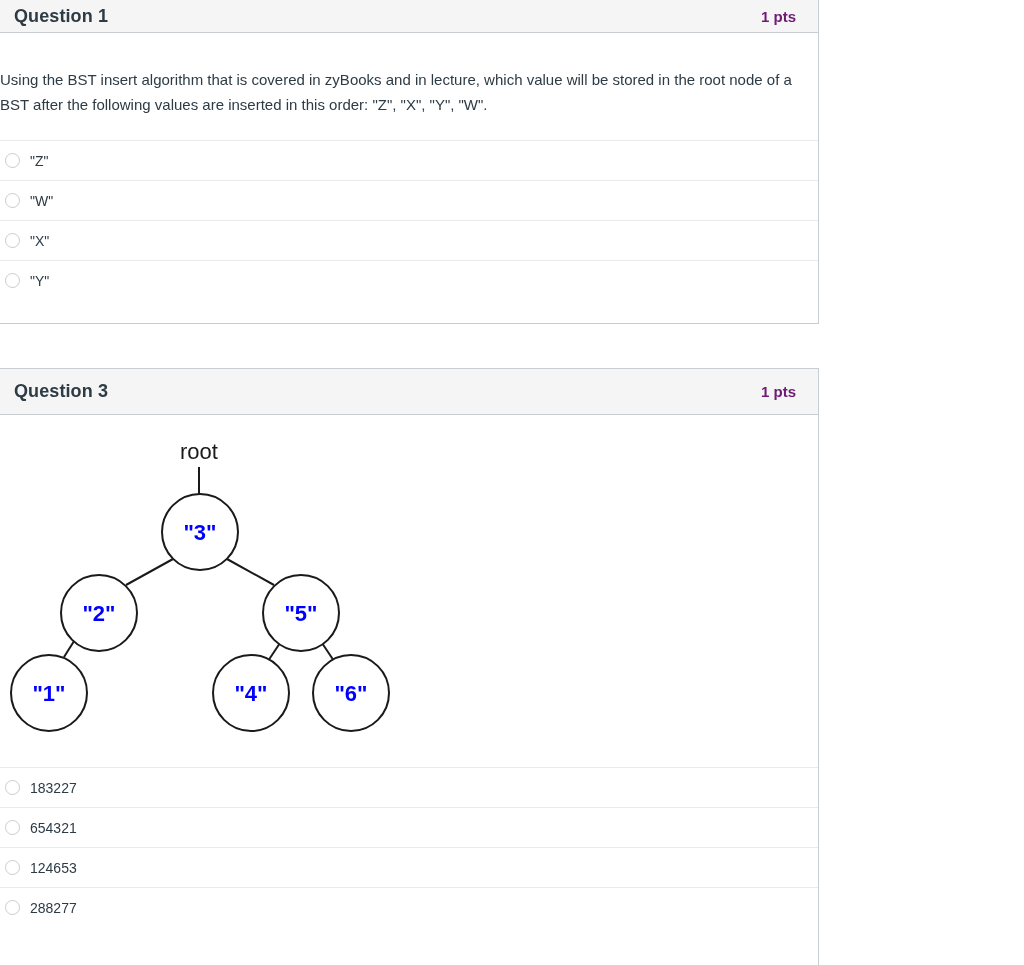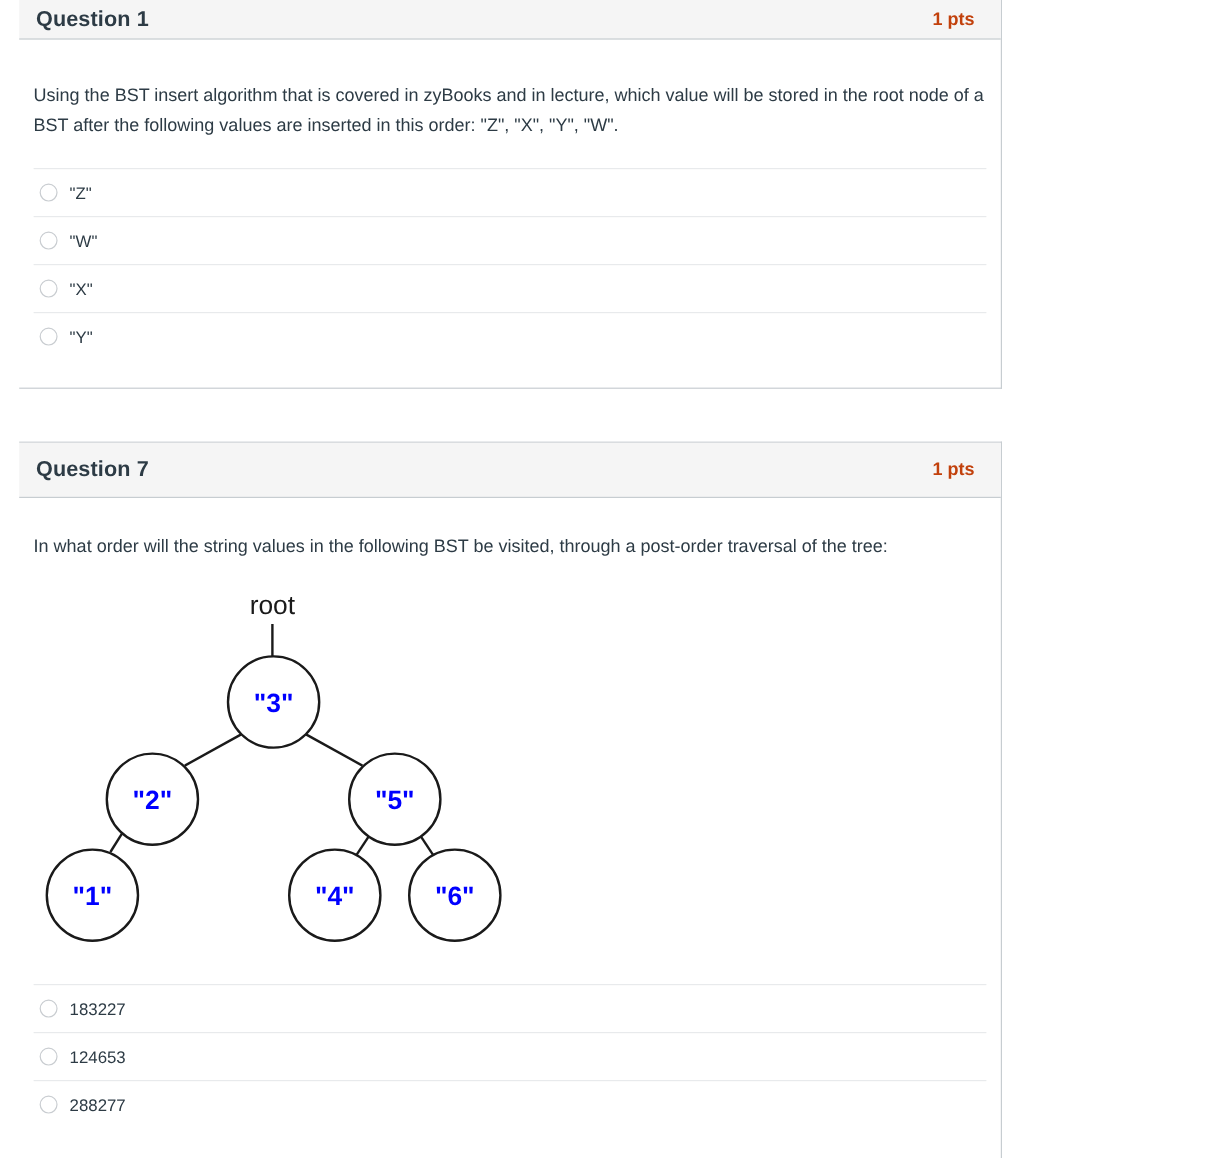--- a/index.html
+++ b/index.html
@@ -15,21 +15,21 @@
     overflow: hidden;
   }
   .page {
     position: relative;
     width: 1024px;
     height: 965px;
   }
   
   .question-card {
     position: absolute;
-    left: 16px;
+    left: 0;
     width: 819px;
     background: #ffffff;
     border: 1px solid #c7cdd1;
     border-left: none;
     box-sizing: border-box;
   }
   #question-1 { top: -1px; height: 325px; }
   #question-2 { top: 368px; height: 600px; }
 
   .question-header {
@@ -45,24 +45,24 @@
   #question-1 .question-header { height: 33px; }
   .question-title {
     font-size: 18px;
     font-weight: bold;
     color: #2d3b45;
     letter-spacing: 0.1px;
   }
   .question-points {
     font-size: 15px;
     font-weight: bold;
-    color: #c2410c;
+    color: #701a75;
   }
   .question-body {
-    padding: 0 12px;
+    padding: 0 0;
   }
   .question-text {
     font-size: 15px;
     line-height: 25px;
     color: #2d3b45;
     padding-top: 25px;
     max-width: 985px;
   }
   #question-1 .question-text { padding-top: 34px; }
   #question-2 .question-text { padding-top: 28px; }
@@ -144,25 +144,24 @@
         <div class="answer-row">
           <span class="radio"></span>
           <span class="answer-label">"Y"</span>
         </div>
       </div>
     </div>
   </div>
 
   <div class="question-card" id="question-2">
     <div class="question-header">
-      <span class="question-title">Question 7</span>
+      <span class="question-title">Question 3</span>
       <span class="question-points">1 pts</span>
     </div>
     <div class="question-body">
-      <div class="question-text">In what order will the string values in the following BST be visited, through a post-order traversal of the tree:</div>
 
       <div class="tree-figure">
         <svg width="420" height="312" viewBox="0 0 420 312" xmlns="http://www.w3.org/2000/svg">
           <g stroke="#1a1a1a" stroke-width="2" fill="none">
 
             <line x1="201" y1="34" x2="201" y2="61"></line>
 
             <line x1="175" y1="126" x2="128" y2="152"></line>
 
             <line x1="229" y1="126" x2="276" y2="152"></line>
@@ -194,20 +193,24 @@
         </svg>
       </div>
 
       <div class="answers">
         <div class="answer-row">
           <span class="radio"></span>
           <span class="answer-label">183227</span>
         </div>
         <div class="answer-row">
           <span class="radio"></span>
+          <span class="answer-label">654321</span>
+        </div>
+        <div class="answer-row">
+          <span class="radio"></span>
           <span class="answer-label">124653</span>
         </div>
         <div class="answer-row">
           <span class="radio"></span>
           <span class="answer-label">288277</span>
         </div>
       </div>
     </div>
   </div>
 

